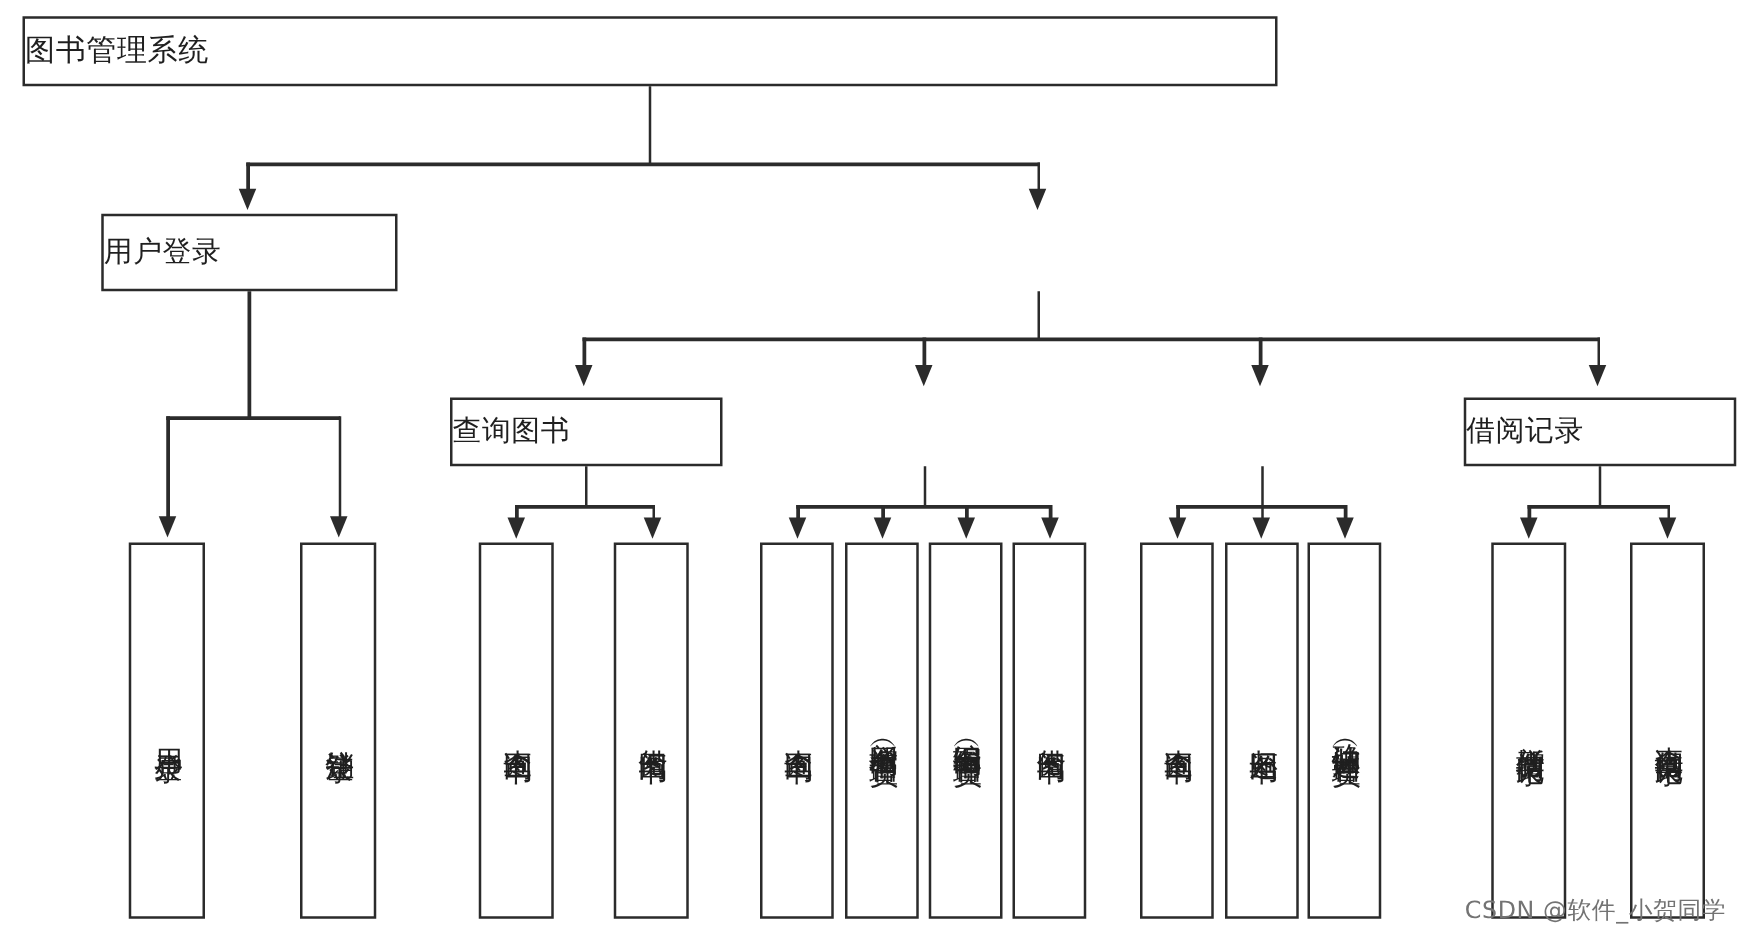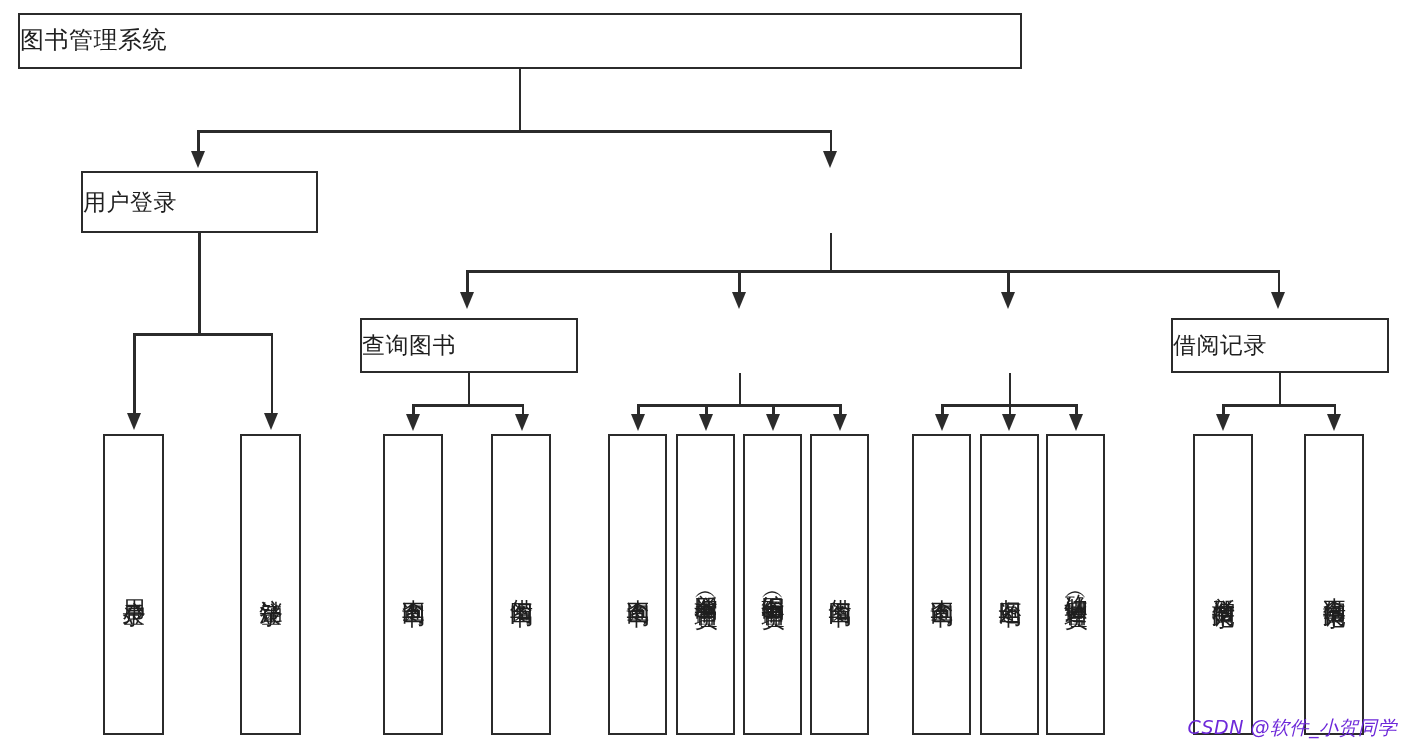--- a/index.html
+++ b/index.html
@@ -66,29 +66,28 @@
     position: absolute;
     width: 0;
     height: 0;
     border-left: 7.5px solid transparent;
     border-right: 7.5px solid transparent;
     border-top: 17px solid #2b2b2b;
   }
   
   #watermark {
     position: absolute;
-    right: 8px;
+    right: 24px;
     bottom: 6px;
     font-size: 19px;
-    color: #6d28d9;
+    color: #737373;
     letter-spacing: 0.5px;
     white-space: nowrap;
     pointer-events: none;
     user-select: none;
-    font-style: italic;
   }
 </style>
 </head>
 <body>
 
 <div id="canvas">
 
   <div class="node h root" style="left:18px; top:13px; width:1004px; height:56px;">
     <span class="label">图书管理系统</span>
   </div>

